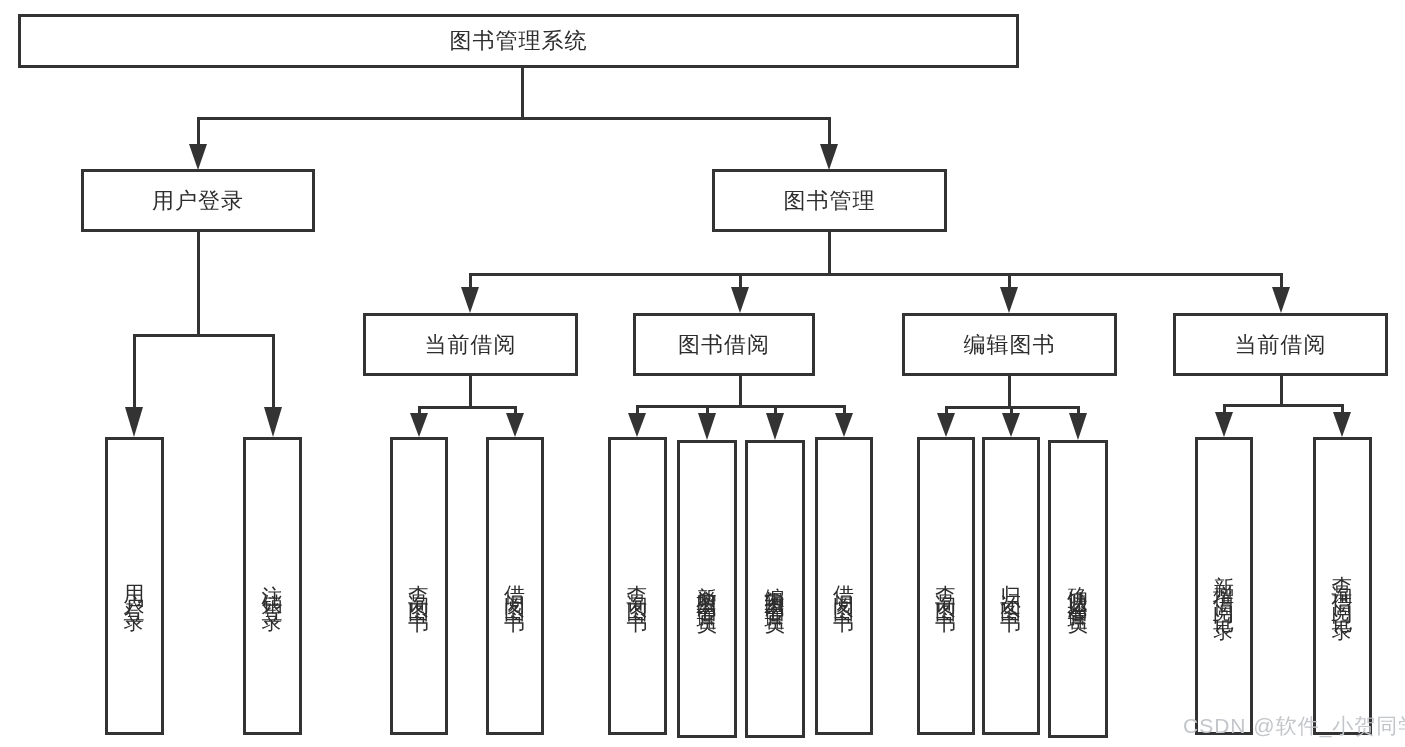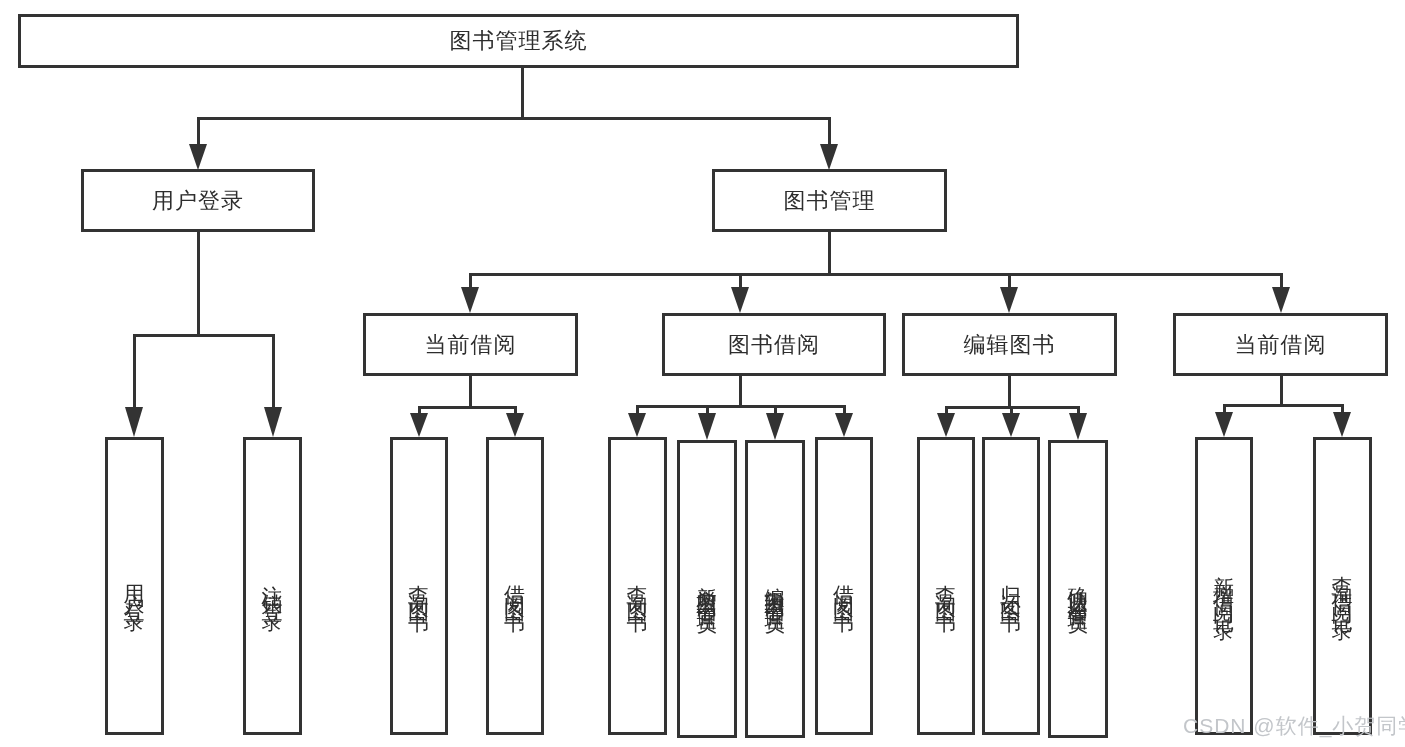--- a/index.html
+++ b/index.html
@@ -110,21 +110,21 @@
   <div class="vline" style="left:739px;  top:273px; height:14px;"></div>
   <div class="arr" style="left:731px;  top:287px;"></div>
   <div class="vline" style="left:1008px; top:273px; height:14px;"></div>
   <div class="arr" style="left:1000px; top:287px;"></div>
   <div class="vline" style="left:1280px; top:273px; height:14px;"></div>
   <div class="arr" style="left:1272px; top:287px;"></div>
 
   <div class="node" style="left:363px; top:313px; width:215px;">
     <span>当前借阅</span>
   </div>
-  <div class="node" style="left:662px; top:313px; width:224px;">
+  <div class="node" style="left:633px; top:313px; width:182px;">
     <span>图书借阅</span>
   </div>
   <div class="node" style="left:902px; top:313px; width:215px;">
     <span>编辑图书</span>
   </div>
   <div class="node" style="left:1173px; top:313px; width:215px;">
     <span>当前借阅</span>
   </div>
 
   <div class="vline" style="left:469px; top:376px; height:31px;"></div>

